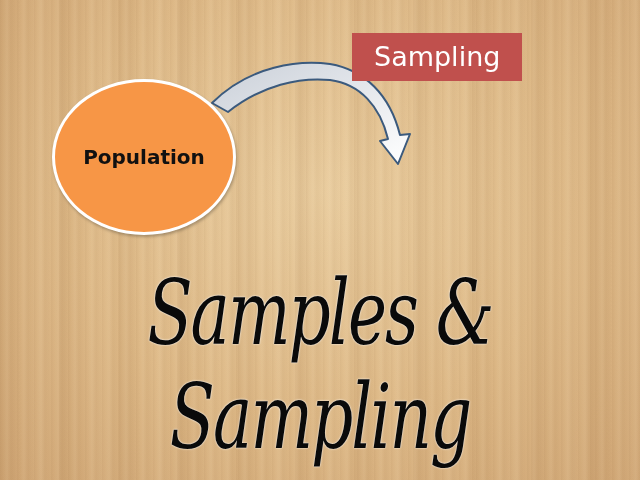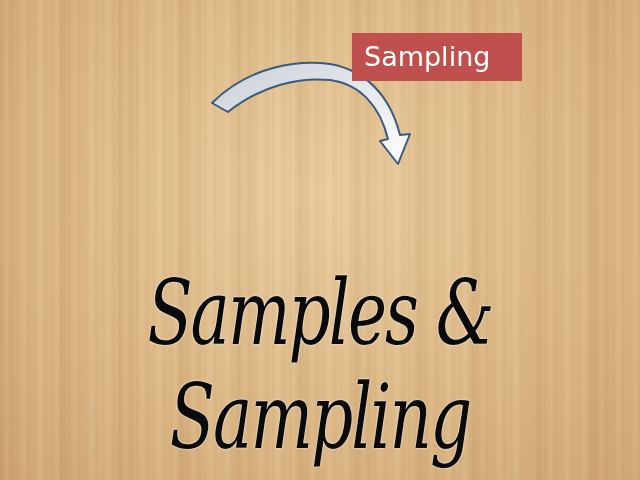--- a/index.html
+++ b/index.html
@@ -8,21 +8,21 @@
       position: relative; width: 640px; height: 480px; overflow: hidden;
       background:
         repeating-linear-gradient(90deg, rgba(120,80,40,0.06) 0px, rgba(120,80,40,0.0) 3px, rgba(255,240,210,0.08) 7px, rgba(120,80,40,0.05) 11px, rgba(0,0,0,0) 17px),
         repeating-linear-gradient(90deg, rgba(140,95,50,0.08) 0px, rgba(0,0,0,0) 23px, rgba(255,235,200,0.06) 41px, rgba(0,0,0,0) 59px),
         radial-gradient(ellipse at 50% 40%, #e9cc9e 0%, #ddb886 55%, #cfa574 100%);
     }
     .label-box {
       position: absolute; left: 352px; top: 33px; width: 170px; height: 48px;
       background: #c0504d; color: #ffffff;
       font-family: "DejaVu Sans", sans-serif; font-size: 27px;
-      line-height: 48px; padding-left: 12px; box-sizing: border-box;
+      line-height: 48px; padding-left: 22px; box-sizing: border-box;
     }
     .ellipse {
       position: absolute; border: 3px solid #ffffff; border-radius: 50%;
       box-sizing: border-box; display: flex; align-items: center; justify-content: center;
       font-family: "DejaVu Sans", sans-serif; font-weight: bold; color: #111;
       box-shadow: 1px 2px 3px rgba(0,0,0,0.25);
     }
     .pop { left: 52px; top: 79px; width: 184px; height: 156px; background: #f79646; font-size: 20px; }
     .samp { left: 377px; top: 170px; width: 120px; height: 84px; background: #9bbb59; font-size: 16px; }
     .arrow { position: absolute; left: 0; top: 0; width: 640px; height: 480px; pointer-events: none; }
@@ -42,16 +42,19 @@
       <linearGradient id="ag" x1="0" y1="0" x2="1" y2="1">
         <stop offset="0" stop-color="#c9cfd8"></stop>
         <stop offset="1" stop-color="#ffffff"></stop>
       </linearGradient>
     </defs>
     <path d="M212,103 C250,65 300,60 330,64 C365,70 390,95 400,135 L410,134 L398,164 L380,141 L388,139 C380,106 360,84 330,80 C300,77 262,85 228,112 Z" fill="url(#ag)" stroke="#3b5a7d" stroke-width="2" stroke-linejoin="round"></path>
   </svg>
 
   <div class="label-box">Sampling</div>
 
+  <div class="ellipse pop">
+    <span>Population</span>
+  </div>
 
 
   <div class="title">Samples &amp; Sampling Techniques</div>
 </div>
 
 </body></html>

